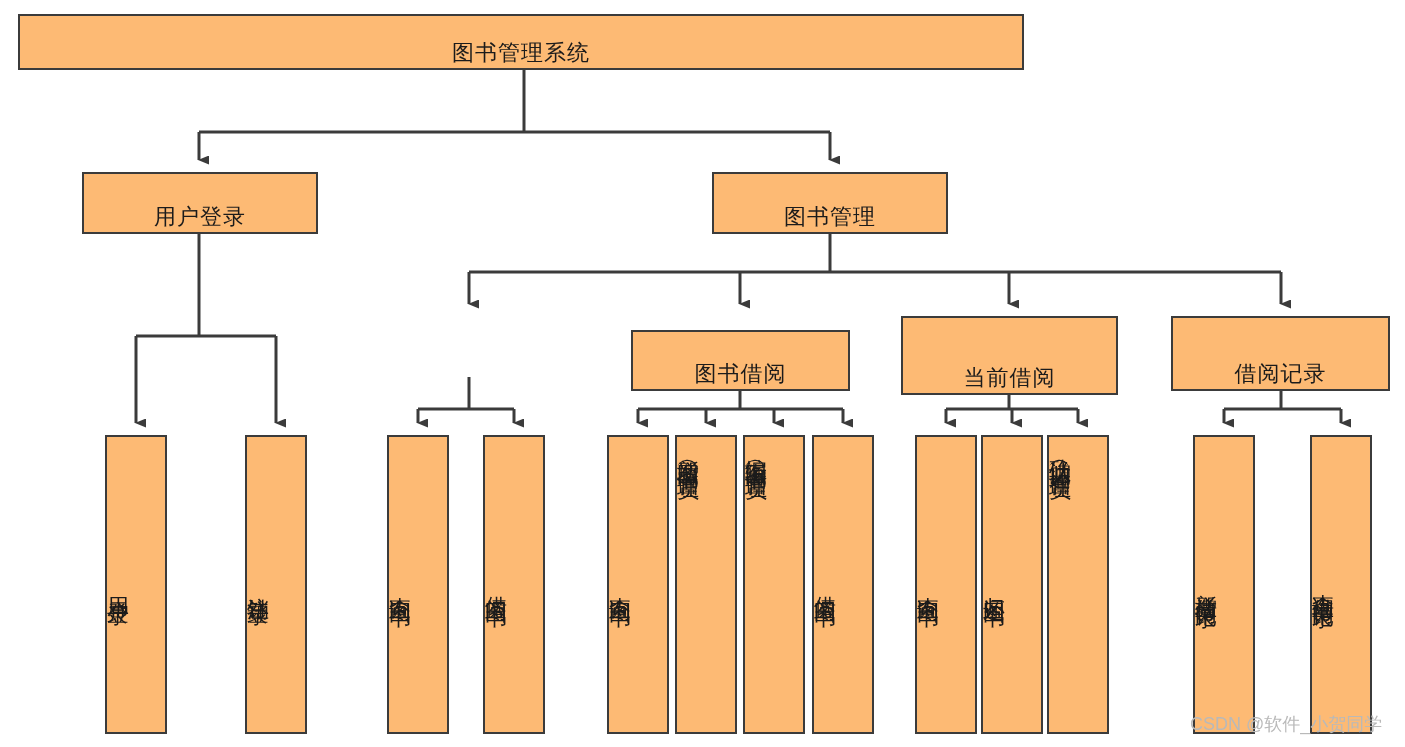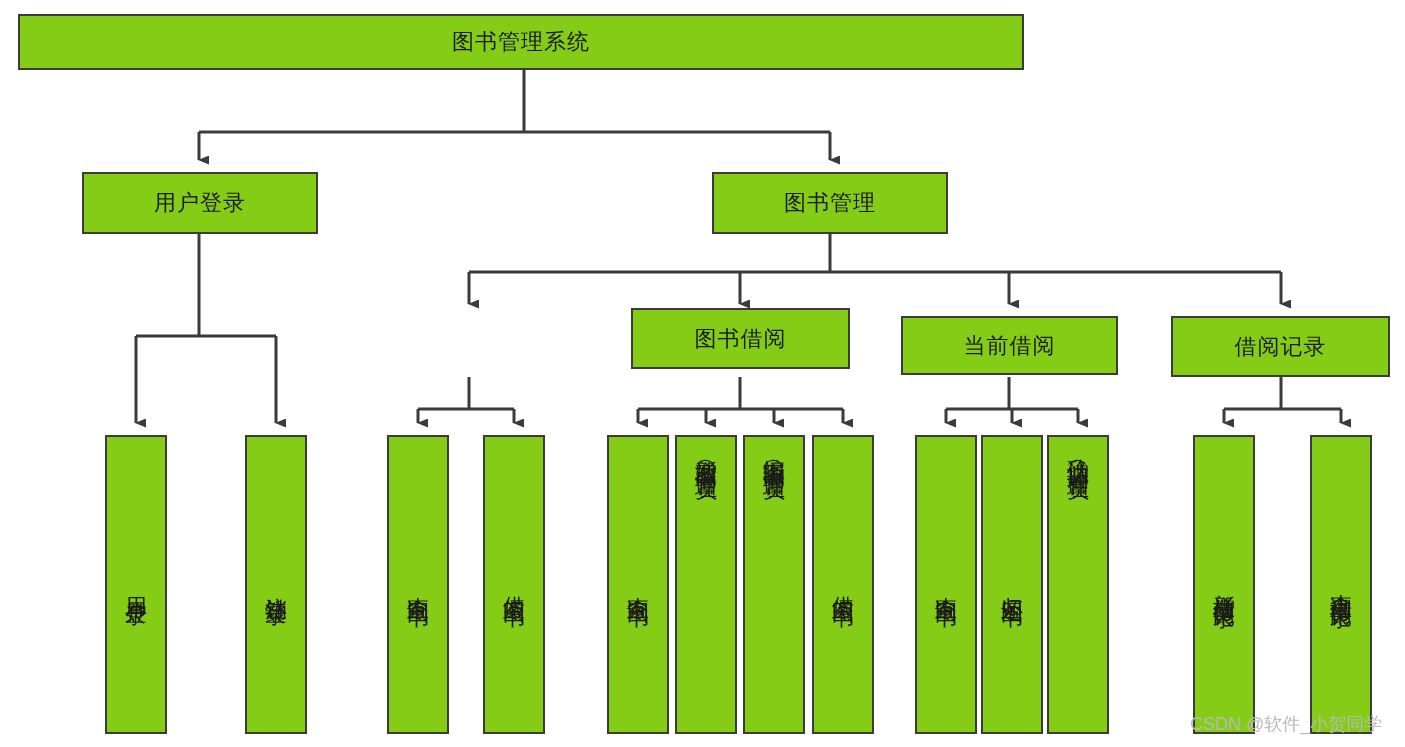--- a/index.html
+++ b/index.html
@@ -21,24 +21,24 @@
     position: absolute;
     left: 0;
     top: 0;
     width: 1405px;
     height: 747px;
     pointer-events: none;
   }
   .node {
     position: absolute;
     box-sizing: border-box;
-    background: #84cc16;
+    background: #fdba74;
     border: 2px solid #3b3b3b;
     display: flex;
-    align-items: center;
+    align-items: flex-end;
     justify-content: center;
     color: #1b1b1b;
     z-index: 2;
   }
   .node.h {
     font-size: 22px;
     letter-spacing: 1px;
   }
   .node.v {
     writing-mode: vertical-rl;
@@ -125,27 +125,27 @@
     <span class="label">图书管理系统</span>
   </div>
 
   <div class="node h" style="left:82px; top:172px; width:236px; height:62px;">
     <span class="label">用户登录</span>
   </div>
   <div class="node h" style="left:712px; top:172px; width:236px; height:62px;">
     <span class="label">图书管理</span>
   </div>
 
-  <div class="node h" style="left:631px; top:308px; width:219px; height:61px;">
+  <div class="node h" style="left:631px; top:330px; width:219px; height:61px;">
     <span class="label">图书借阅</span>
   </div>
-  <div class="node h" style="left:901px; top:316px; width:217px; height:59px;">
+  <div class="node h" style="left:901px; top:316px; width:217px; height:79px;">
     <span class="label">当前借阅</span>
   </div>
-  <div class="node h" style="left:1171px; top:316px; width:219px; height:61px;">
+  <div class="node h" style="left:1171px; top:316px; width:219px; height:75px;">
     <span class="label">借阅记录</span>
   </div>
 
   <div class="node v center" style="left:105px; top:435px; width:62px; height:299px;">
     <span class="label">用户登录</span>
   </div>
   <div class="node v center" style="left:245px; top:435px; width:62px; height:299px;">
     <span class="label">注销登录</span>
   </div>
 

